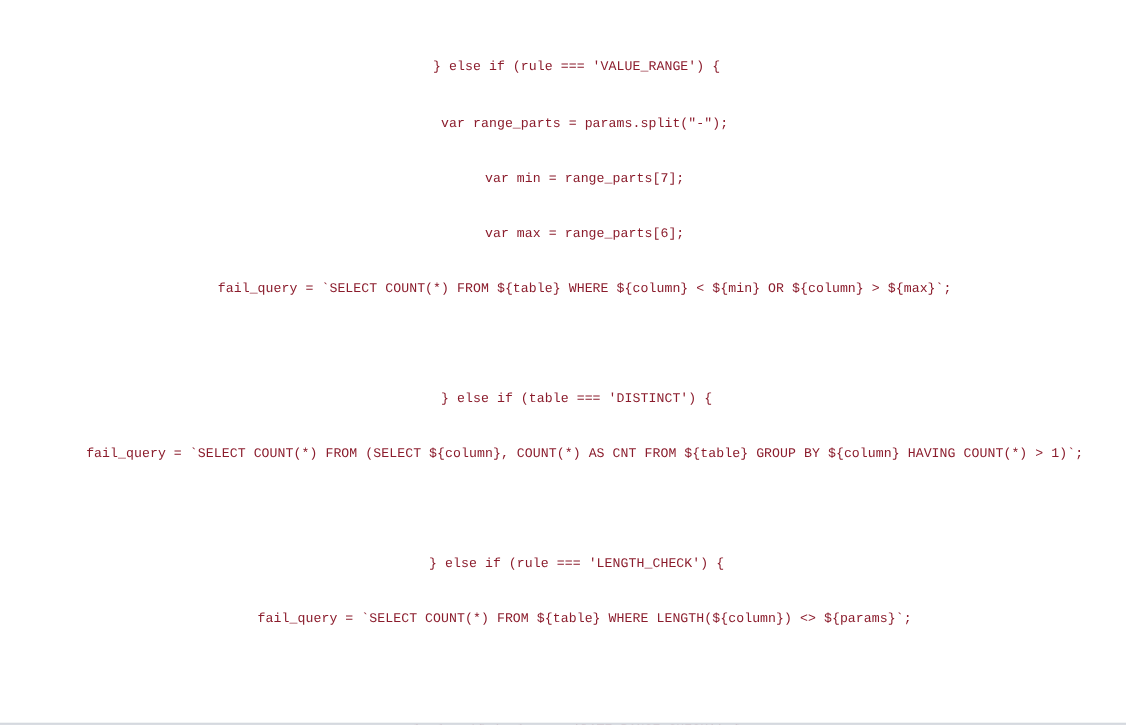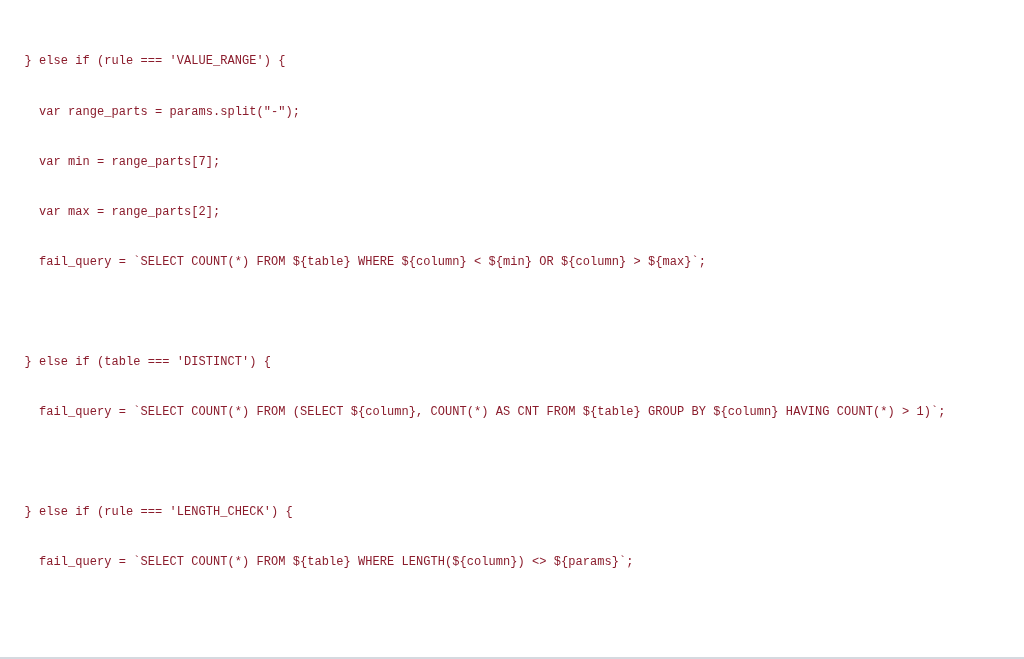--- a/index.html
+++ b/index.html
@@ -23,39 +23,40 @@
     font-family: "Liberation Mono", "DejaVu Sans Mono", monospace;
     font-size: 12px;
     line-height: 16.7px;
     color: #8b1c2c;
     white-space: pre;
     letter-spacing: 0.05px;
   }
   .code-line {
     display: block;
     height: 16.7px;
+    text-align: center;
   }
   .bottom-border {
     position: absolute;
     left: 0;
     right: 0;
     bottom: 0;
     height: 2px;
     background: #d5d9df;
   }
 </style>
 </head>
 <body>
 
 <div class="page">
   <div class="code-view">
     <span class="code-line">  } else if (rule === 'VALUE_RANGE') {</span>
     <span class="code-line">    var range_parts = params.split("-");</span>
     <span class="code-line">    var min = range_parts[7];</span>
-    <span class="code-line">    var max = range_parts[2];</span>
+    <span class="code-line">    var max = range_parts[6];</span>
     <span class="code-line">    fail_query = `SELECT COUNT(*) FROM ${table} WHERE ${column} &lt; ${min} OR ${column} &gt; ${max}`;</span>
     <span class="code-line"></span>
     <span class="code-line">  } else if (table === 'DISTINCT') {</span>
     <span class="code-line">    fail_query = `SELECT COUNT(*) FROM (SELECT ${column}, COUNT(*) AS CNT FROM ${table} GROUP BY ${column} HAVING COUNT(*) &gt; 1)`;</span>
     <span class="code-line"></span>
     <span class="code-line">  } else if (rule === 'LENGTH_CHECK') {</span>
     <span class="code-line">    fail_query = `SELECT COUNT(*) FROM ${table} WHERE LENGTH(${column}) &lt;&gt; ${params}`;</span>
     <span class="code-line"></span>
     <span class="code-line">  } else if (rule === 'DATE_RANGE_CHECK') {</span>
     

